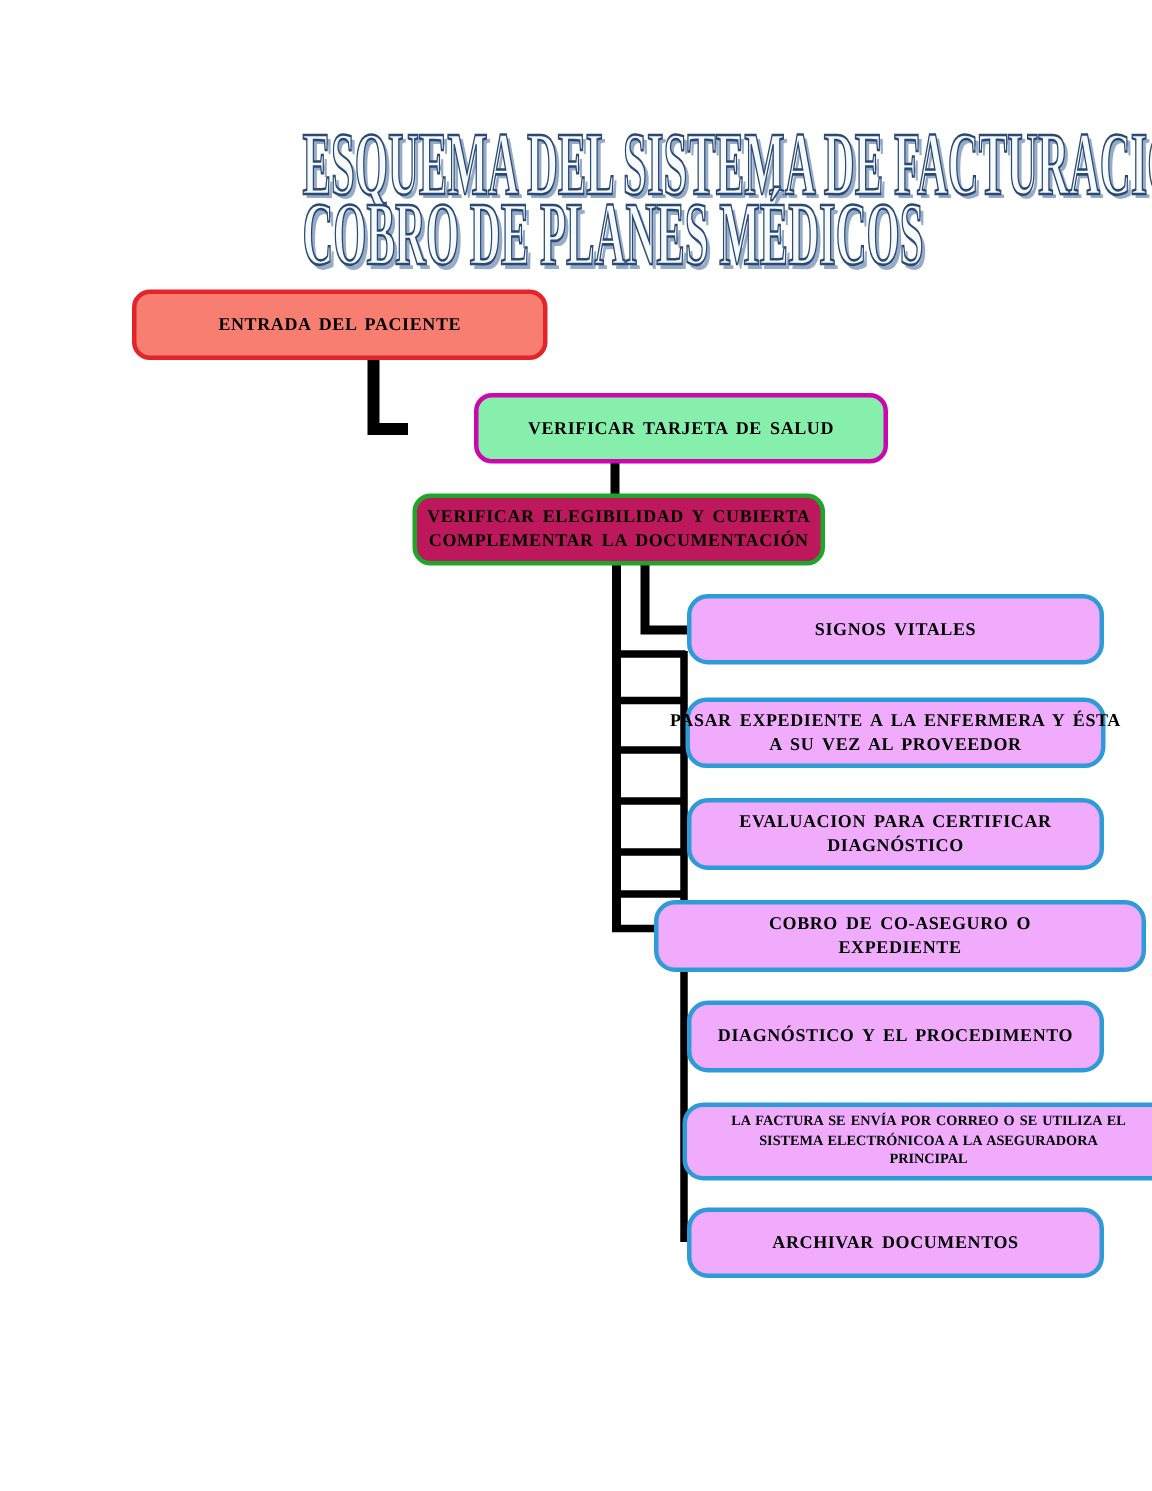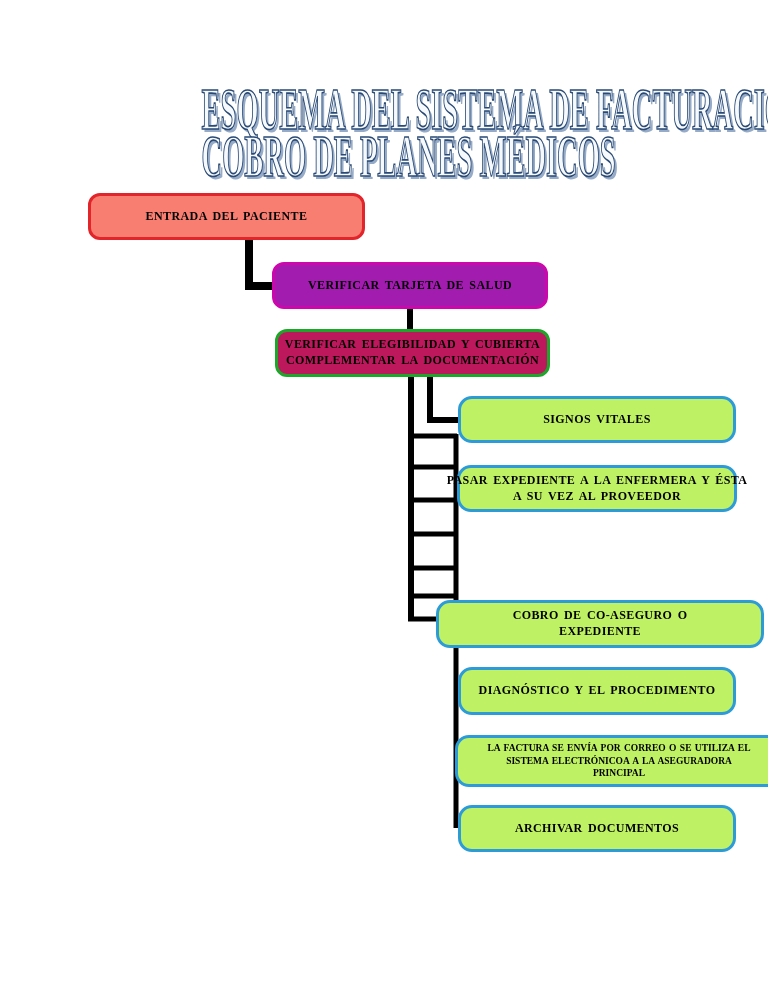--- a/index.html
+++ b/index.html
@@ -26,23 +26,23 @@
   }
 
   
   .node{position:absolute;z-index:2;box-sizing:border-box;
         border:3px solid #000;border-radius:12px;
         display:flex;flex-direction:column;justify-content:center;align-items:center;
         font-family:"Liberation Serif",serif;font-weight:bold;color:#000;text-align:center;}
   .node .line{white-space:nowrap;line-height:1.3;letter-spacing:0.4px;word-spacing:2px;}
 
   .c-red    {background:#f97e72;border-color:#e2242b;}
-  .c-magenta{background:#a21caf;border-color:#cc07ac;}
+  .c-magenta{background:#86efac;border-color:#cc07ac;margin-left:44px;}
   .c-green  {background:#be185d;border-color:#1ea62b;}
-  .c-blue   {background:#bef264;border-color:#2d9bd8;border-radius:14px;}
+  .c-blue   {background:#f0abfc;border-color:#2d9bd8;border-radius:14px;}
 
   .fs12{font-size:12px;}
   .fs11{font-size:12px;}
   .fs10{font-size:9.5px;}
   .fs10 .line{letter-spacing:0px;word-spacing:1px;}
 </style>
 </head>
 <body>
 
 <div id="canvas">
@@ -86,20 +86,24 @@
 
   <div class="node c-blue fs12" style="left:458px;top:396px;width:278px;height:47px;">
     <div class="line">SIGNOS VITALES</div>
   </div>
 
   <div class="node c-blue fs11" style="left:457px;top:465px;width:280px;height:47px;">
     <div class="line">PASAR EXPEDIENTE A LA ENFERMERA Y ÉSTA</div>
     <div class="line">A SU VEZ AL PROVEEDOR</div>
   </div>
 
+  <div class="node c-blue fs12" style="left:458px;top:532px;width:278px;height:48px;">
+    <div class="line">EVALUACION PARA CERTIFICAR</div>
+    <div class="line">DIAGNÓSTICO</div>
+  </div>
 
   <div class="node c-blue fs12" style="left:436px;top:600px;width:328px;height:48px;">
     <div class="line">COBRO DE CO-ASEGURO O</div>
     <div class="line">EXPEDIENTE</div>
   </div>
 
   <div class="node c-blue fs12" style="left:458px;top:667px;width:278px;height:48px;">
     <div class="line">DIAGNÓSTICO Y EL PROCEDIMENTO</div>
   </div>
 

